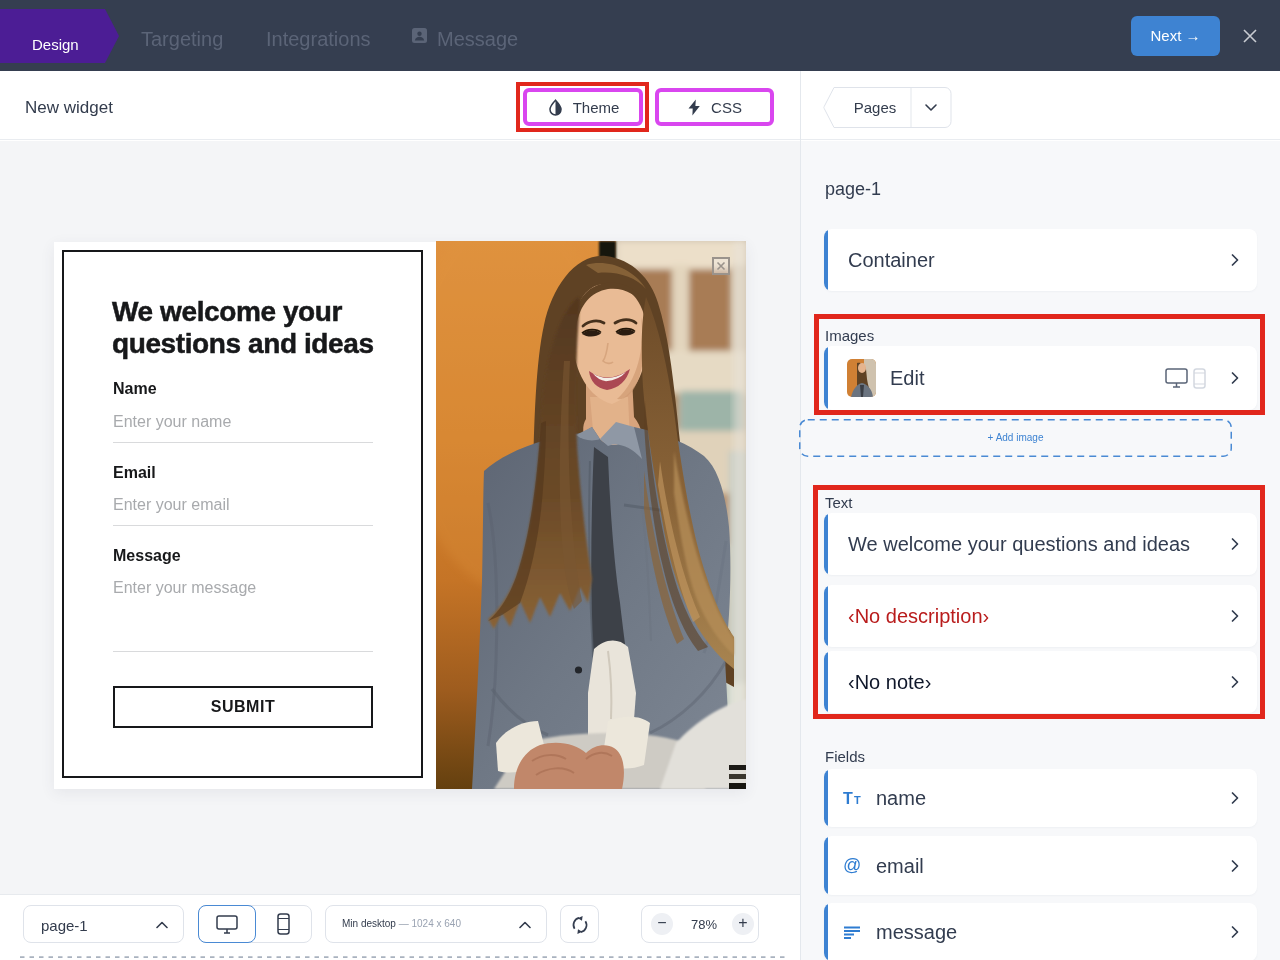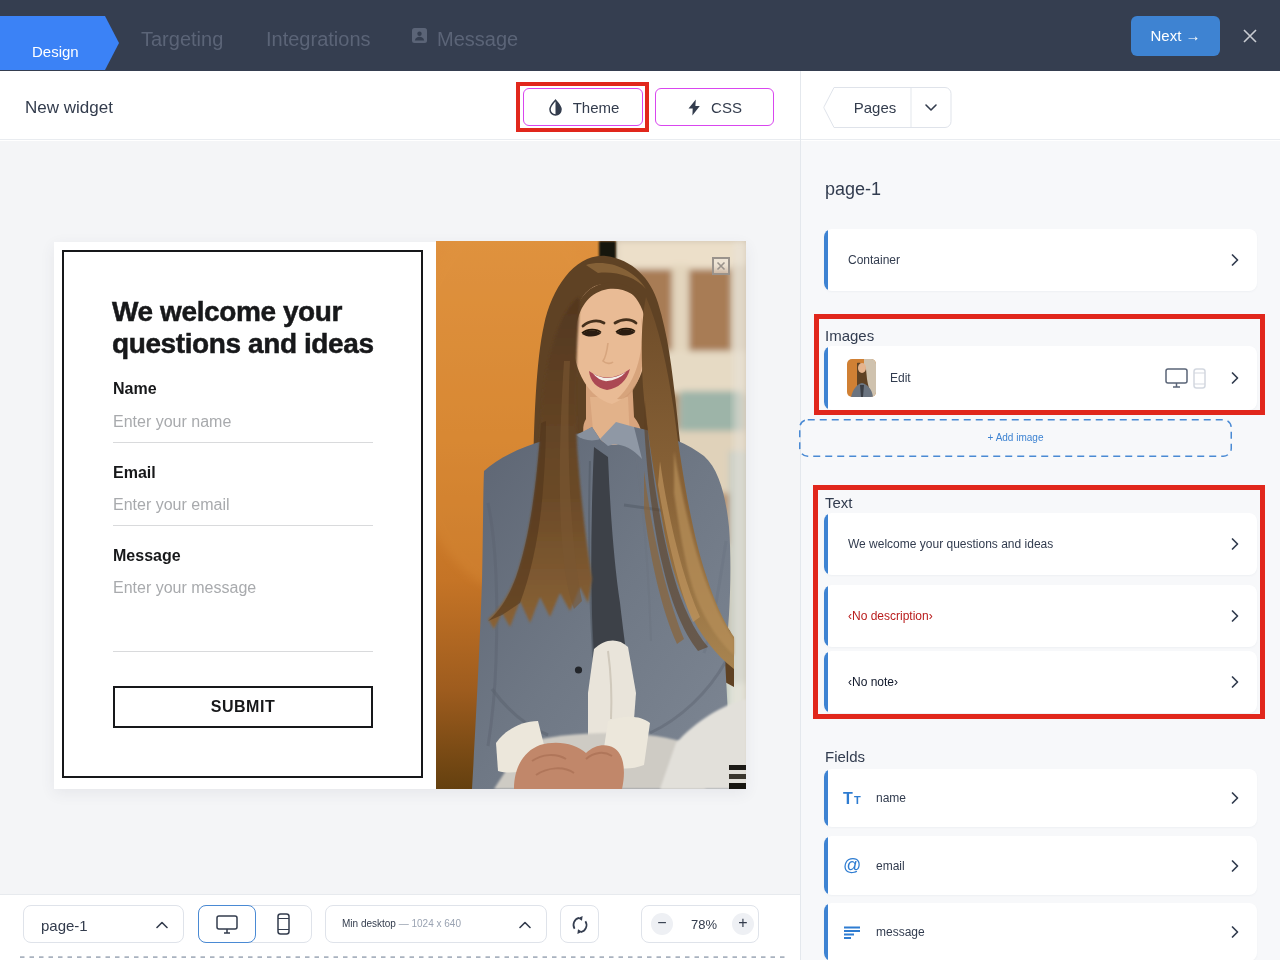--- a/index.html
+++ b/index.html
@@ -2,28 +2,28 @@
 <html><head>
 <meta charset="utf-8">
 <style>
 *{margin:0;padding:0;box-sizing:border-box}
 html,body{width:1280px;height:960px}
 body{font-family:"Liberation Sans",sans-serif;background:#fff}
 #app{position:relative;width:1280px;height:960px;overflow:hidden;background:#fff}
 .abs{position:absolute}
 
 #hdr{position:absolute;left:0;top:0;width:1280px;height:71px;background:#353e50}
-#tab-design{position:absolute;left:0;top:16px;width:119px;height:54px;background:#3b82f6;clip-path:polygon(0 0,105px 0,119px 50%,105px 100%,0 100%)}
+#tab-design{position:absolute;left:0;top:9px;width:119px;height:54px;background:#4c1d95;clip-path:polygon(0 0,105px 0,119px 50%,105px 100%,0 100%)}
 #tab-design span{position:absolute;left:32px;top:27px;font-size:15px;color:#fff}
 .tabtxt{position:absolute;top:28px;font-size:20px;color:#5b6477}
 #next-btn{position:absolute;left:1131px;top:16px;width:89px;height:40px;background:#3e83d2;border-radius:6px;color:#fff;font-size:15px;text-align:center;line-height:40px}
 
 #toolbar{position:absolute;left:0;top:71px;width:800px;height:69px;background:#fff;border-bottom:1px solid #e9ecf0}
 #newwidget{position:absolute;left:25px;top:98px;font-size:17px;color:#333c4d}
-.tbtn{position:absolute;top:88px;height:38px;background:#fff;border:1px solid #d946ef;border-radius:6px;display:flex;align-items:center;justify-content:center;gap:9px;font-size:15px;color:#333c4d}
+.tbtn{position:absolute;top:88px;height:38px;background:#fff;border:4px solid #d946ef;border-radius:6px;display:flex;align-items:center;justify-content:center;gap:9px;font-size:15px;color:#333c4d}
 
 #rhdr{position:absolute;left:801px;top:71px;width:479px;height:69px;background:#fff;border-bottom:1px solid #e9ecf0}
 #vdiv{position:absolute;left:800px;top:71px;width:1px;height:889px;background:#e4e8ed}
 
 #preview{position:absolute;left:0;top:141px;width:800px;height:753px;background:#f4f5f7}
 #wcard{position:absolute;left:54px;top:242px;width:692px;height:547px;background:#fff;box-shadow:0 4px 14px rgba(60,70,90,.08)}
 #formbox{position:absolute;left:62px;top:250px;width:361px;height:528px;border:2px solid #17181a;background:#fff}
 #wtitle{position:absolute;left:112px;top:296px;width:292px;font-size:28px;line-height:32px;font-weight:bold;color:#17181a;letter-spacing:-.4px;-webkit-text-stroke:.5px #17181a}
 .flabel{position:absolute;left:113px;font-size:16px;font-weight:bold;color:#17181a}
 .fph{position:absolute;left:113px;font-size:16px;color:#a8aaad}
@@ -31,21 +31,21 @@
 #submit{position:absolute;left:113px;top:686px;width:260px;height:42px;border:2px solid #17181a;background:#fff;text-align:center;line-height:38px;font-size:16px;font-weight:bold;letter-spacing:.5px;color:#17181a}
 #photo{position:absolute;left:436px;top:241px;width:310px;height:548px}
 #photox{position:absolute;left:712px;top:257px;width:18px;height:18px;border:2px solid #9a938c;background:rgba(240,234,226,.5)}
 
 #bbar{position:absolute;left:0;top:894px;width:800px;height:66px;background:#fff;border-top:1px solid #e7eaee}
 .bbtn{position:absolute;top:905px;height:38px;background:#fff;border:1px solid #dfe3ea;border-radius:8px}
 
 #rpanel{position:absolute;left:801px;top:141px;width:479px;height:819px;background:#f7f8fa}
 .card{position:absolute;left:824px;width:433px;background:#fff;border-radius:8px;box-shadow:0 1px 2px rgba(80,90,110,.05);overflow:hidden}
 .card .bar{position:absolute;left:0;top:0;width:4px;height:100%;background:#3e83d2;border-radius:4px 0 0 4px}
-.card .txt{position:absolute;left:24px;top:50%;transform:translateY(-50%);font-size:12px;color:#323c4f}
+.card .txt{position:absolute;left:24px;top:50%;transform:translateY(-50%);font-size:20px;color:#323c4f}
 .chev{position:absolute;right:18px;top:50%;transform:translateY(-50%)}
 .slabel{position:absolute;left:825px;font-size:15px;color:#323c4f}
 .redbox{position:absolute;border:5px solid #e1271c}
 </style>
 </head>
 <body>
 <div id="app">
 
   <div id="hdr">
     <div id="tab-design">

